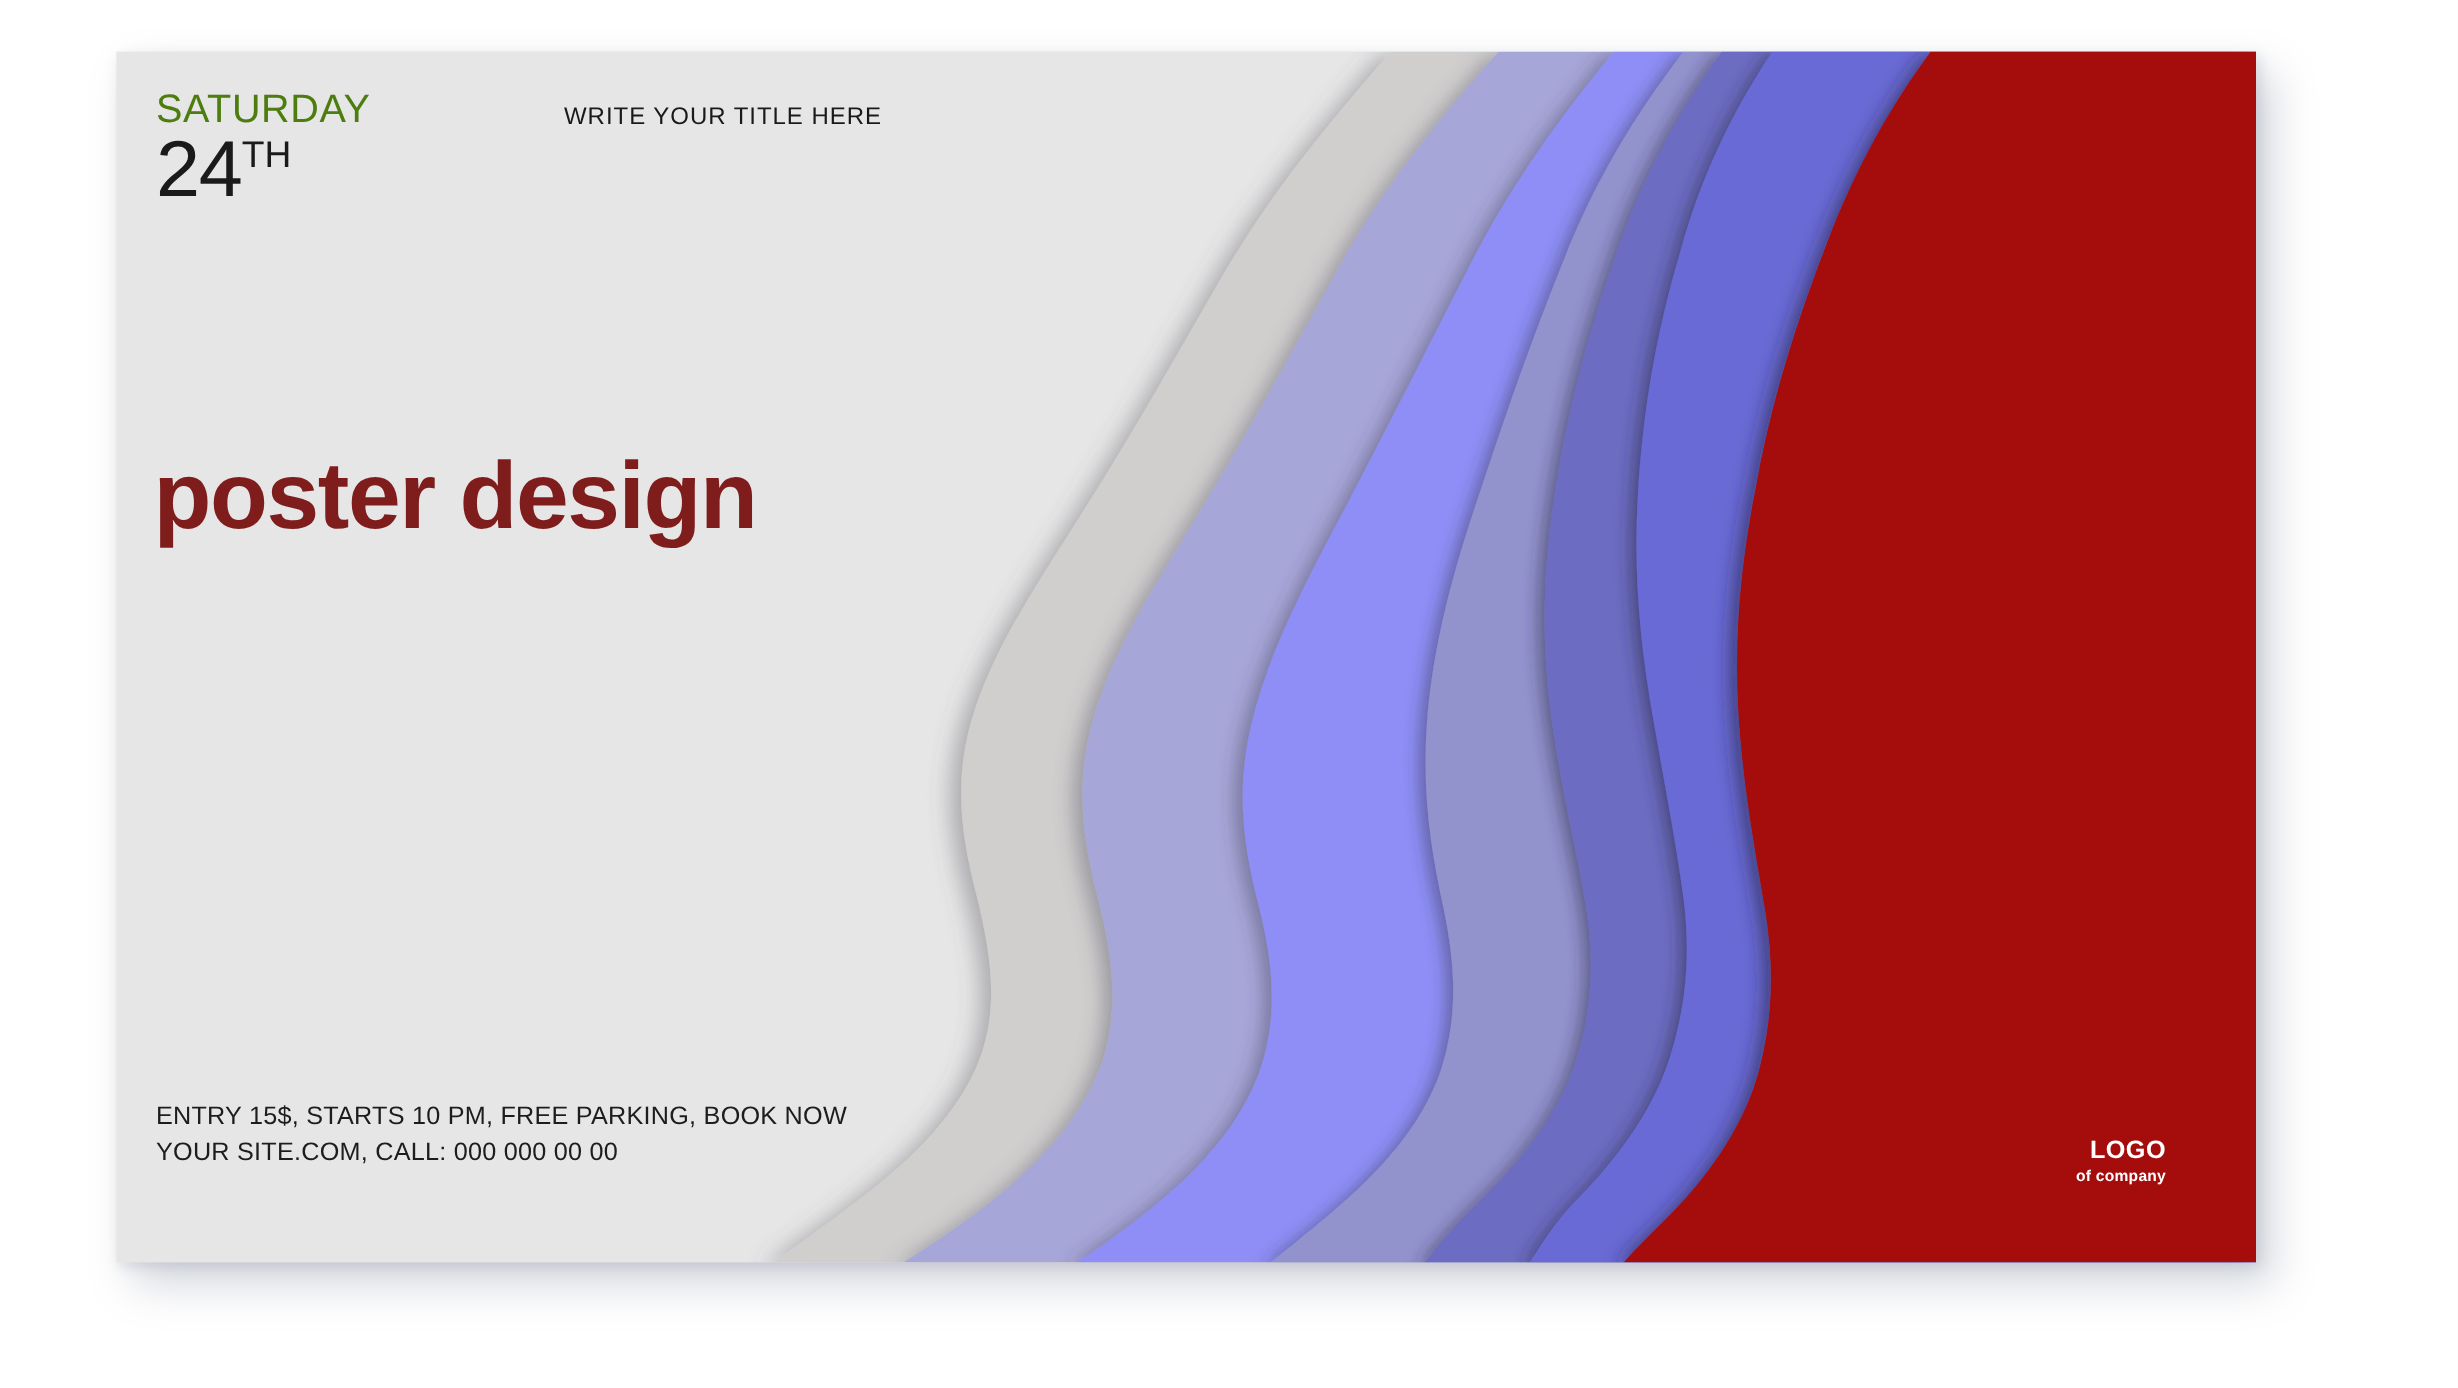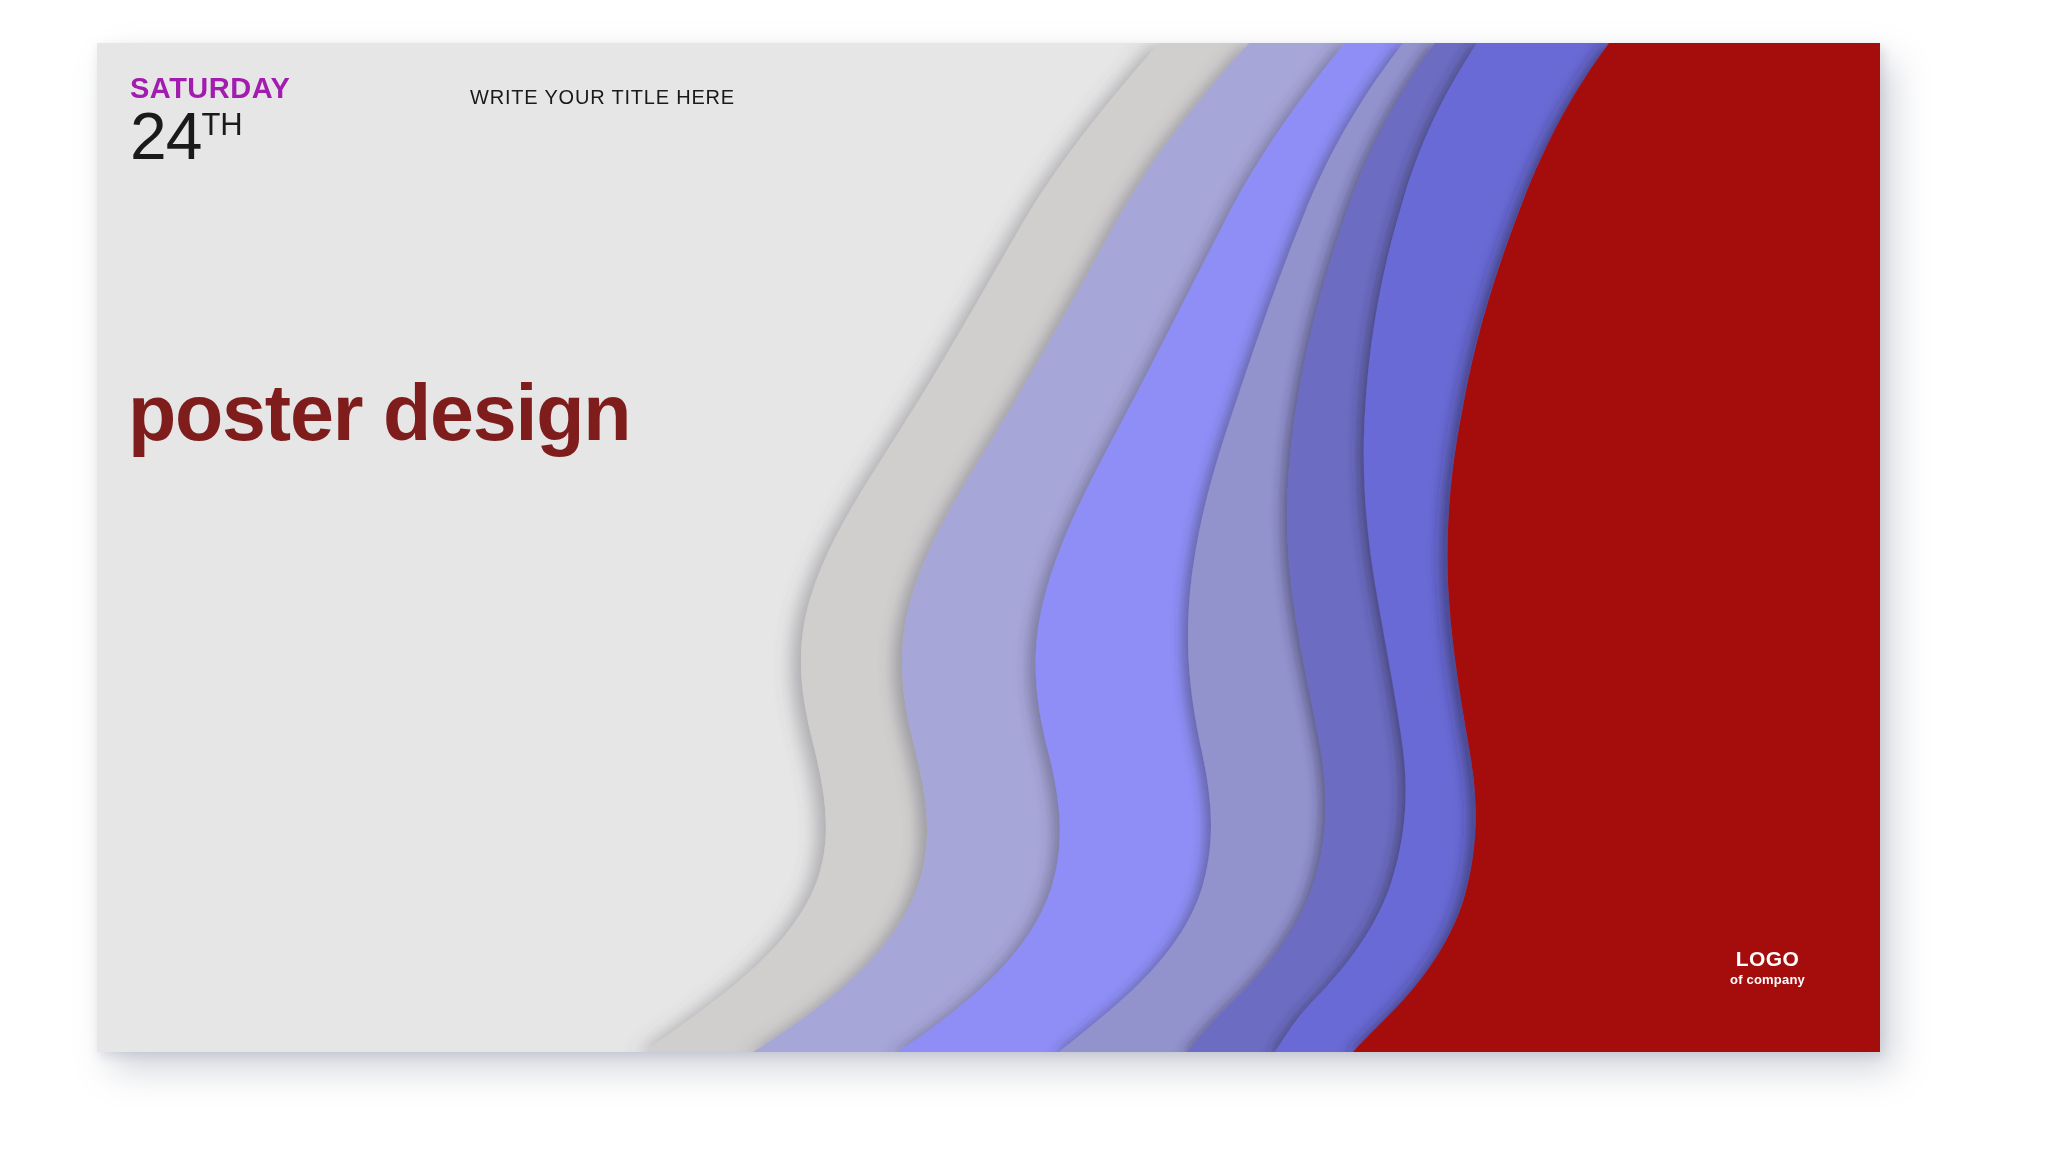--- a/index.html
+++ b/index.html
@@ -26,22 +26,22 @@
   #waves { position:absolute; inset:0; width:100%; height:100%; display:block; }
 
   
   #content { position:absolute; inset:0; }
 
   .date-block {
     position:absolute; left:33px; top:31px;
     color:#1a1a1a;
   }
   .date-weekday {
-    font-size:29px; letter-spacing:0.5px; font-weight:700; line-height:1.0;
-    color:#a21caf;
+    font-size:33px; letter-spacing:0.5px; font-weight:400; line-height:1.0;
+    color:#4d7c0f;
   }
   .date-num-row {
     display:flex; align-items:flex-start; line-height:1.0; margin-top:2px;
   }
   .date-num {
     font-size:66px; font-weight:400; letter-spacing:-1px; line-height:0.95;
     color:#1a1a1a;
   }
   .date-suffix {
     font-size:31px; font-weight:400; line-height:1.0;
@@ -63,21 +63,21 @@
   .headline div { white-space:nowrap; }
 
   .footer-info {
     position:absolute; left:33px; bottom:76px;
     font-size:21px; line-height:1.42; letter-spacing:0.2px;
     color:#1d1d1d; white-space:nowrap;
   }
 
   .logo-block {
     position:absolute; right:75px; bottom:63px;
-    color:#ffffff; text-align:center;
+    color:#ffffff; text-align:right;
   }
   .logo-main { font-size:21px; font-weight:700; letter-spacing:0.4px; line-height:1.3; }
   .logo-sub  { font-size:13px; font-weight:700; letter-spacing:0.2px; line-height:1.3; }
 </style>
 </head>
 <body>
 
 <div id="stage">
 
   <div id="poster">
@@ -187,20 +187,24 @@
           <span class="date-suffix">TH</span>
         </div>
       </div>
 
       <div class="kicker">WRITE YOUR TITLE HERE</div>
 
       <div class="headline">
         <div>poster design</div>
       </div>
 
+      <div class="footer-info">
+        <div>ENTRY 15$, STARTS 10 PM, FREE PARKING, BOOK NOW</div>
+        <div>YOUR SITE.COM, CALL: 000 000 00 00</div>
+      </div>
 
       <div class="logo-block">
         <div class="logo-main">LOGO</div>
         <div class="logo-sub">of company</div>
       </div>
 
     </div>
   </div>
 </div>
 

